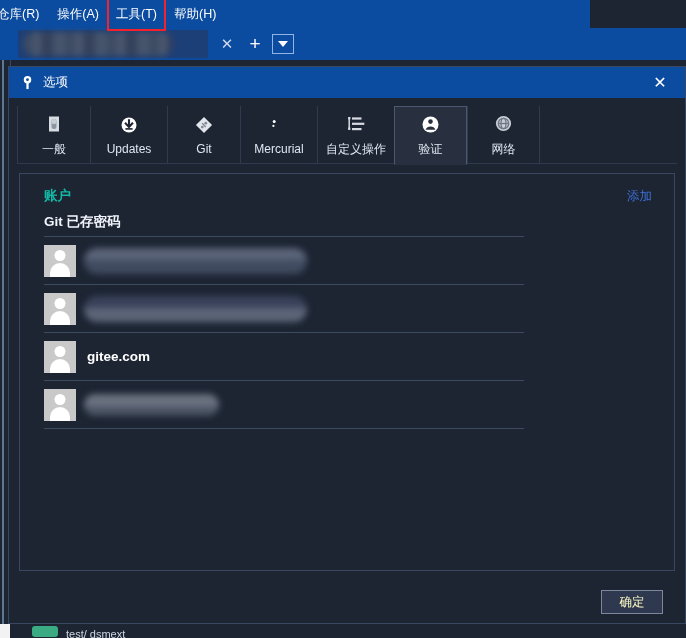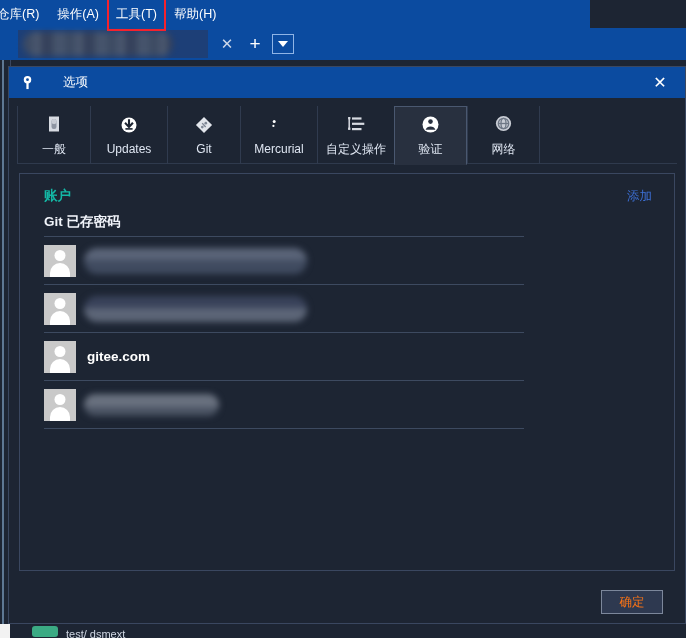--- a/index.html
+++ b/index.html
@@ -133,21 +133,20 @@
     width: 678px; height: 558px;
     background: #1d2533;
     border: 1px solid #3a4760;
     display: flex; flex-direction: column;
   }
   .dlg-titlebar {
     height: 31px;
     background: #0b4ba0;
     display: flex; align-items: center;
     flex: 0 0 auto;
-    gap: 20px;
   }
   .dlg-icon {
     margin-left: 10px;
     width: 17px; height: 17px;
     display: flex; align-items: center; justify-content: center;
   }
   .dlg-title {
     margin-left: 7px;
     color: #ffffff;
     font-size: 12.5px;
@@ -290,21 +289,21 @@
   .dlg-footer {
     flex: 0 0 auto;
     height: 42px;
     display: flex; align-items: center; justify-content: flex-end;
     padding-right: 14px;
   }
   .btn-ok {
     width: 62px; height: 24px;
     background: #2e3950;
     border: 1px solid #7c879b;
-    color: #f97316;
+    color: #fef9c3;
     font-size: 12.5px;
     display: flex; align-items: center; justify-content: center;
   }
 
   svg { display: block; }
 </style>
 </head>
 <body>
 
 <div class="app-root">

